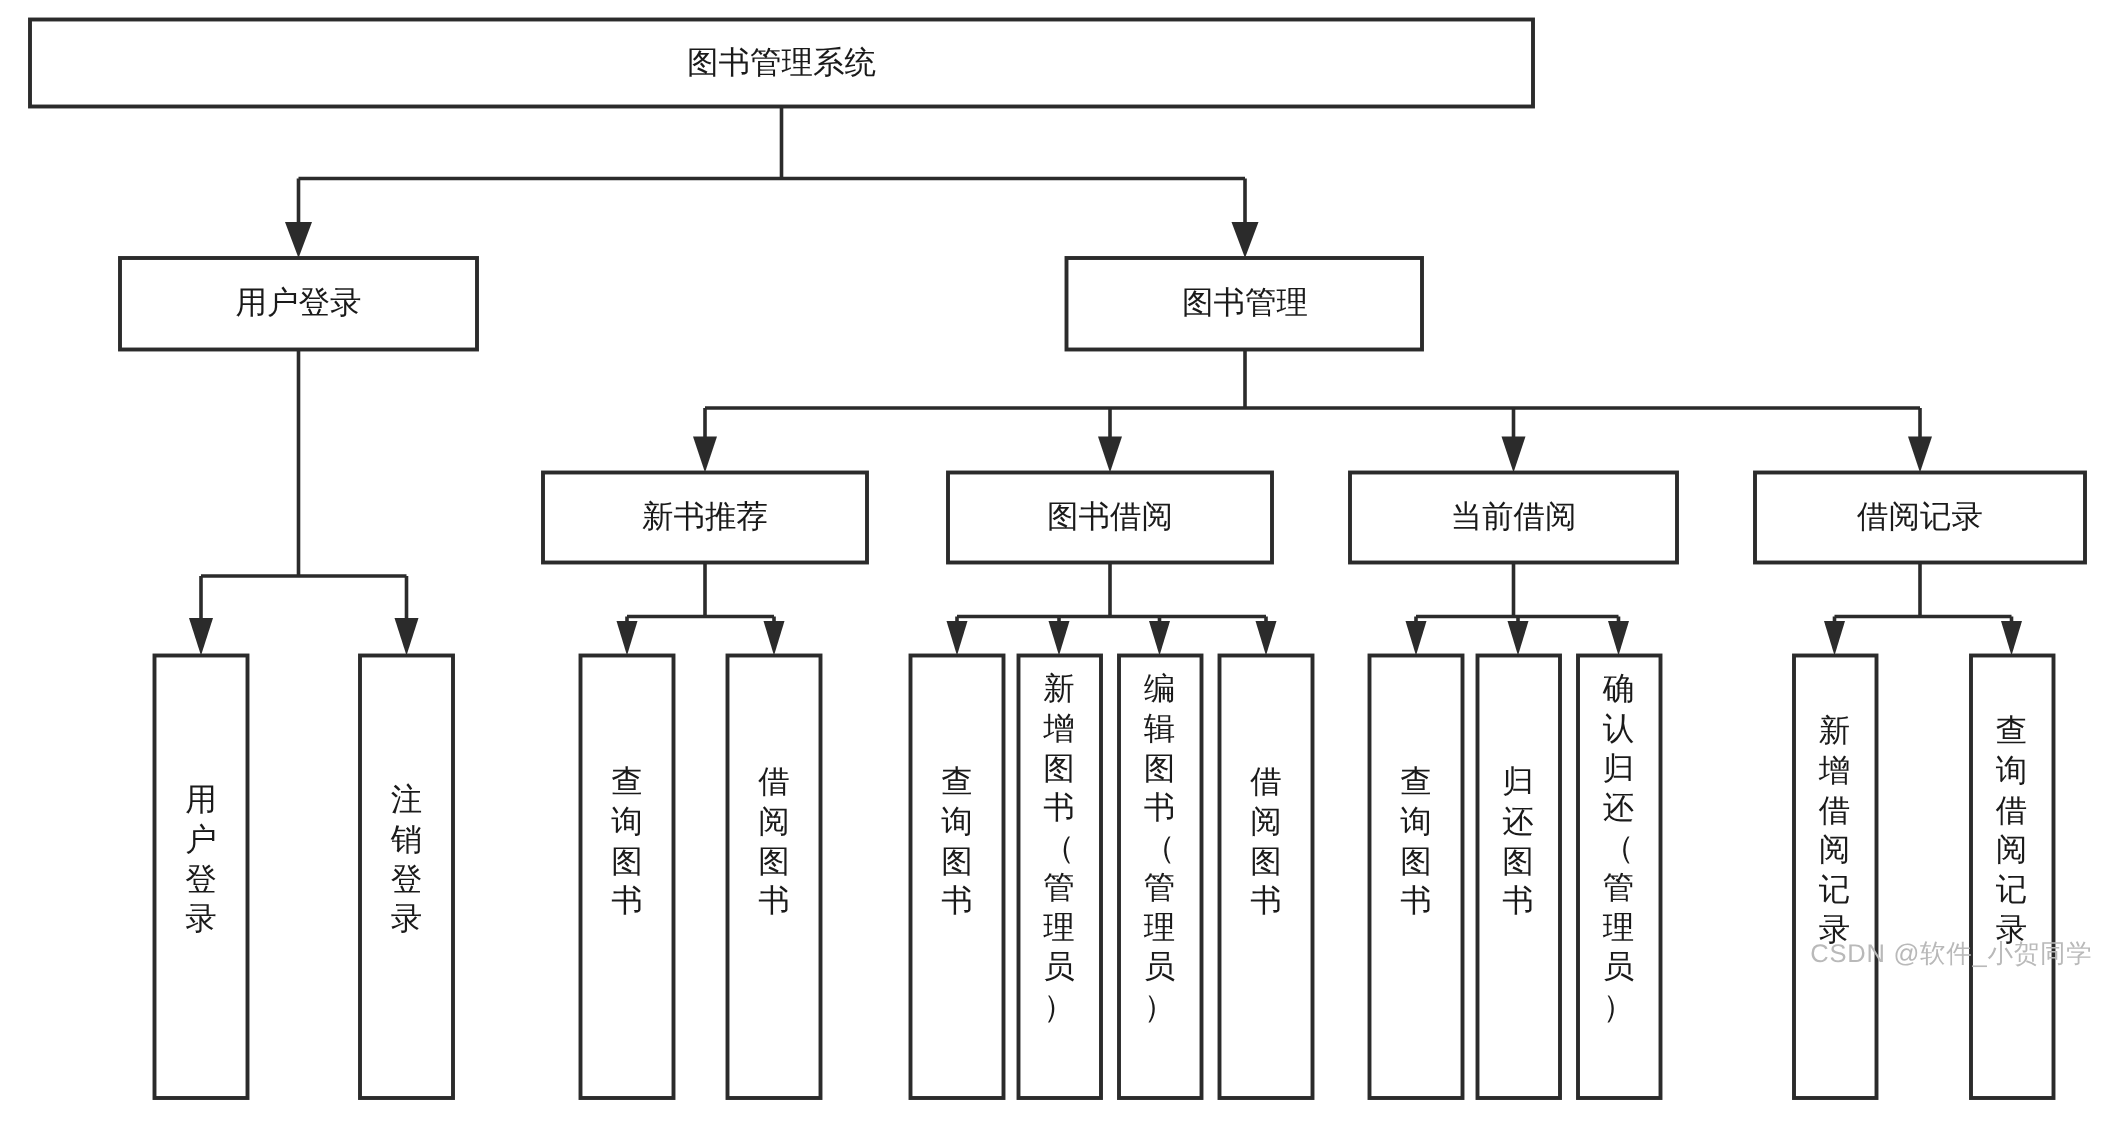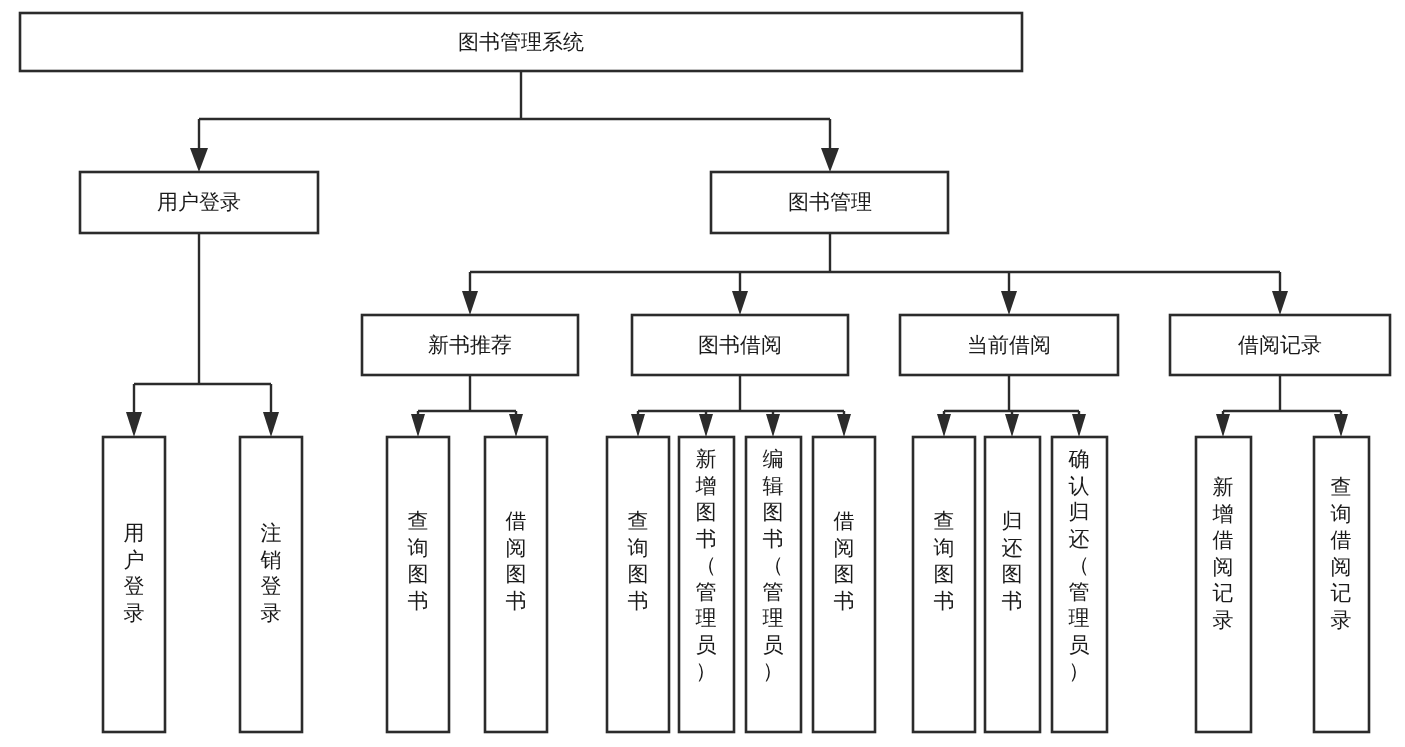--- a/index.html
+++ b/index.html
@@ -244,14 +244,15 @@
       <text class="node-label-v" x="1223" y="494"><tspan x="1223" dy="0">新</tspan><tspan x="1223" dy="26.5">增</tspan><tspan x="1223" dy="26.5">借</tspan><tspan x="1223" dy="26.5">阅</tspan><tspan x="1223" dy="26.5">记</tspan><tspan x="1223" dy="26.5">录</tspan></text>
     </g>
 
     <g>
       <rect class="node-box" x="1314" y="437" width="55" height="295"></rect>
       <text class="node-label-v" x="1341" y="494"><tspan x="1341" dy="0">查</tspan><tspan x="1341" dy="26.5">询</tspan><tspan x="1341" dy="26.5">借</tspan><tspan x="1341" dy="26.5">阅</tspan><tspan x="1341" dy="26.5">记</tspan><tspan x="1341" dy="26.5">录</tspan></text>
     </g>
 
   </svg>
 
+  <div class="watermark">CSDN @软件_小贺同学</div>
 
 </div>
 
 </body></html>

